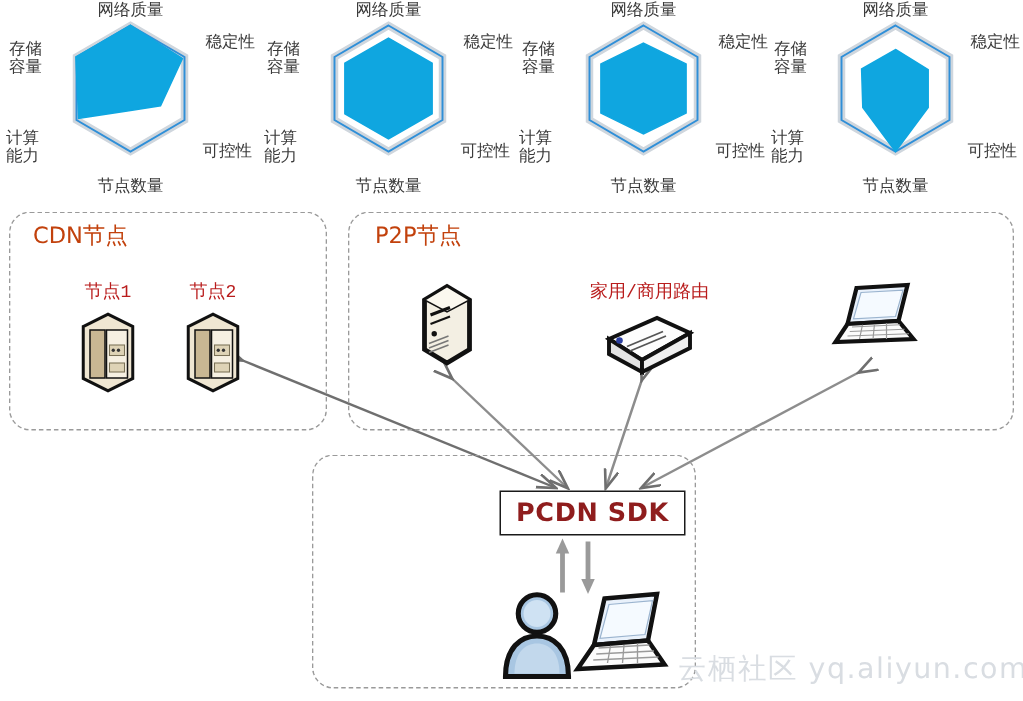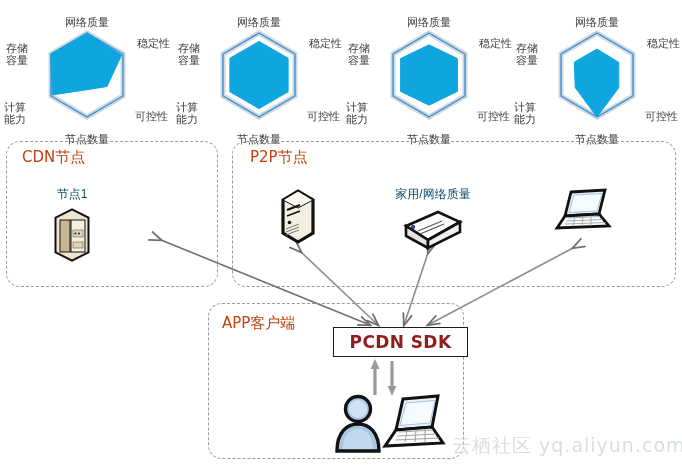--- a/index.html
+++ b/index.html
@@ -6,21 +6,21 @@
   body{
     width:682px;height:467px;
     background:#ffffff;
     font-family:"Liberation Sans","DejaVu Sans",sans-serif;
     overflow:hidden;
     position:relative;
   }
   #stage{position:absolute;left:0;top:0;width:682px;height:467px;}
 
   
-  .radar-row{position:absolute;left:0;top:0;width:577px;height:136px;margin-top:16px;}
+  .radar-row{position:absolute;left:0;top:0;width:577px;height:136px;}
   .radar{position:absolute;top:0;width:170px;height:136px;}
   .radar svg{position:absolute;left:0;top:0;}
   .radar .lbl{
     position:absolute;
     color:#3a3a3a;
     font-size:11px;
     line-height:12px;
     font-family:"DejaVu Sans","Liberation Sans",sans-serif;
     white-space:pre-line;
     text-align:center;
@@ -51,38 +51,38 @@
   #box-p2p{left:232px;top:141px;width:444px;height:146px;}
   #box-app{left:208px;top:303px;width:256px;height:156px;}
   #title-cdn{left:22px;top:148px;}
   #title-p2p{left:250px;top:148px;}
   #title-app{left:222px;top:314px;}
 
   
   .node{position:absolute;text-align:center;}
   .node .cap{
     display:block;
-    color:#0c4a6e;
+    color:#b91c1c;
     font-size:12px;
-    font-family:Liberation Sans, sans-serif;
+    font-family:Liberation Mono, monospace;
     white-space:nowrap;
     margin-bottom:3px;
   }
   .node .ico{display:block;margin:0 auto;}
 
   #node-cdn1{left:36px;top:186px;width:72px;}
   #node-cdn2{left:106px;top:186px;width:72px;}
   #node-access{left:248px;top:186px;width:100px;}
   #node-router{left:378px;top:186px;width:110px;}
   #node-peer{left:532px;top:186px;width:100px;}
 
   
   #sdk-box{
     position:absolute;
-    left:333px;top:327px;width:135px;height:30px;
+    left:333px;top:327px;width:124px;height:30px;
     border:1.4px solid #1a1a1a;
     background:#ffffff;
     box-sizing:border-box;
     display:flex;align-items:center;justify-content:center;
   }
   #sdk-box .sdk-txt{
     color:#8f1d1d;
     font-size:17px;
     font-weight:bold;
     letter-spacing:.4px;
@@ -209,56 +209,70 @@
       <path d="M387.5,386 L392,396 L396.5,386 Z" fill="#9a9a9a"></path>
     </g>
   </svg>
 
   <div class="group" id="box-cdn"></div>
   <div class="group" id="box-p2p"></div>
   <div class="group" id="box-app"></div>
 
   <div class="group-title" id="title-cdn">CDN节点</div>
   <div class="group-title" id="title-p2p">P2P节点</div>
-  <div class="group-title" id="title-app">APP客户端</div>
 
   <div class="node" id="node-cdn1">
     <span class="cap">节点1</span>
     <span class="ico">
       <svg width="42" height="58" viewBox="0 0 42 58">
         <polygon points="5,12 21,4 37,12 37,46 21,54 5,46" fill="#efe6d2" stroke="#111" stroke-width="3"></polygon>
         <polygon points="5,12 21,4 37,12 37,46 21,54 5,46" fill="#efe6d2" stroke="#111" stroke-width="1"></polygon>
         <rect x="9" y="14" width="10" height="32" fill="#c9b793" stroke="#111" stroke-width="1"></rect>
         <rect x="20" y="14" width="14" height="32" fill="#f6f0e2" stroke="#111" stroke-width="1"></rect>
         <rect x="22" y="24" width="10" height="7" fill="#ded3b6" stroke="#7a7157" stroke-width=".7"></rect>
         <circle cx="24.5" cy="27.5" r="1.1" fill="#333"></circle>
         <circle cx="28" cy="27.5" r="1.1" fill="#333"></circle>
         <rect x="22" y="36" width="10" height="6" fill="#ded3b6" stroke="#7a7157" stroke-width=".7"></rect>
       </svg>
     </span>
   </div>
 
+  <div class="node" id="node-cdn2">
+    <span class="cap">节点2</span>
+    <span class="ico">
+      <svg width="42" height="58" viewBox="0 0 42 58">
+        <polygon points="5,12 21,4 37,12 37,46 21,54 5,46" fill="#efe6d2" stroke="#111" stroke-width="3"></polygon>
+        <polygon points="5,12 21,4 37,12 37,46 21,54 5,46" fill="#efe6d2" stroke="#111" stroke-width="1"></polygon>
+        <rect x="9" y="14" width="10" height="32" fill="#c9b793" stroke="#111" stroke-width="1"></rect>
+        <rect x="20" y="14" width="14" height="32" fill="#f6f0e2" stroke="#111" stroke-width="1"></rect>
+        <rect x="22" y="24" width="10" height="7" fill="#ded3b6" stroke="#7a7157" stroke-width=".7"></rect>
+        <circle cx="24.5" cy="27.5" r="1.1" fill="#333"></circle>
+        <circle cx="28" cy="27.5" r="1.1" fill="#333"></circle>
+        <rect x="22" y="36" width="10" height="6" fill="#ded3b6" stroke="#7a7157" stroke-width=".7"></rect>
+      </svg>
+    </span>
+  </div>
 
   <div class="node" id="node-access">
     <span class="ico">
       <svg width="44" height="58" viewBox="0 0 44 58">
         <polygon points="7,14 22,5 37,14 37,47 22,56 7,47" fill="#f3efe3" stroke="#111" stroke-width="3.2"></polygon>
         <polygon points="7,14 22,5 37,14 22,22 7,14" fill="#fbf8ef" stroke="#111" stroke-width="1"></polygon>
         <line x1="11" y1="24" x2="24" y2="19" stroke="#111" stroke-width="2.2"></line>
         <line x1="11" y1="30" x2="24" y2="25" stroke="#111" stroke-width="1.4"></line>
         <circle cx="13.5" cy="36.5" r="1.8" fill="#111"></circle>
         <line x1="10" y1="43" x2="23" y2="38" stroke="#777" stroke-width="1"></line>
         <line x1="10" y1="46" x2="23" y2="41" stroke="#777" stroke-width="1"></line>
         <line x1="10" y1="49" x2="23" y2="44" stroke="#777" stroke-width="1"></line>
       </svg>
     </span>
   </div>
 
   <div class="node" id="node-router">
-    <span class="cap">家用/网络质量</span>
+    <span class="cap">家用/商用路由</span>
     <span class="ico">
       <svg width="62" height="48" viewBox="0 0 62 48">
         <polygon points="4,20 36,6 58,16 26,34" fill="#fdfdfd" stroke="#111" stroke-width="2.6"></polygon>
         <polygon points="4,20 4,30 26,42 26,34" fill="#e3e3e3" stroke="#111" stroke-width="2.6"></polygon>
         <polygon points="26,34 26,42 58,26 58,16" fill="#f0f0f0" stroke="#111" stroke-width="2.6"></polygon>
         <circle cx="11" cy="21" r="2.2" fill="#2b3fa0"></circle>
         <line x1="16" y1="25" x2="40" y2="15" stroke="#555" stroke-width="1.2"></line>
         <line x1="18" y1="28" x2="42" y2="18" stroke="#555" stroke-width="1.2"></line>
       </svg>
     </span>

